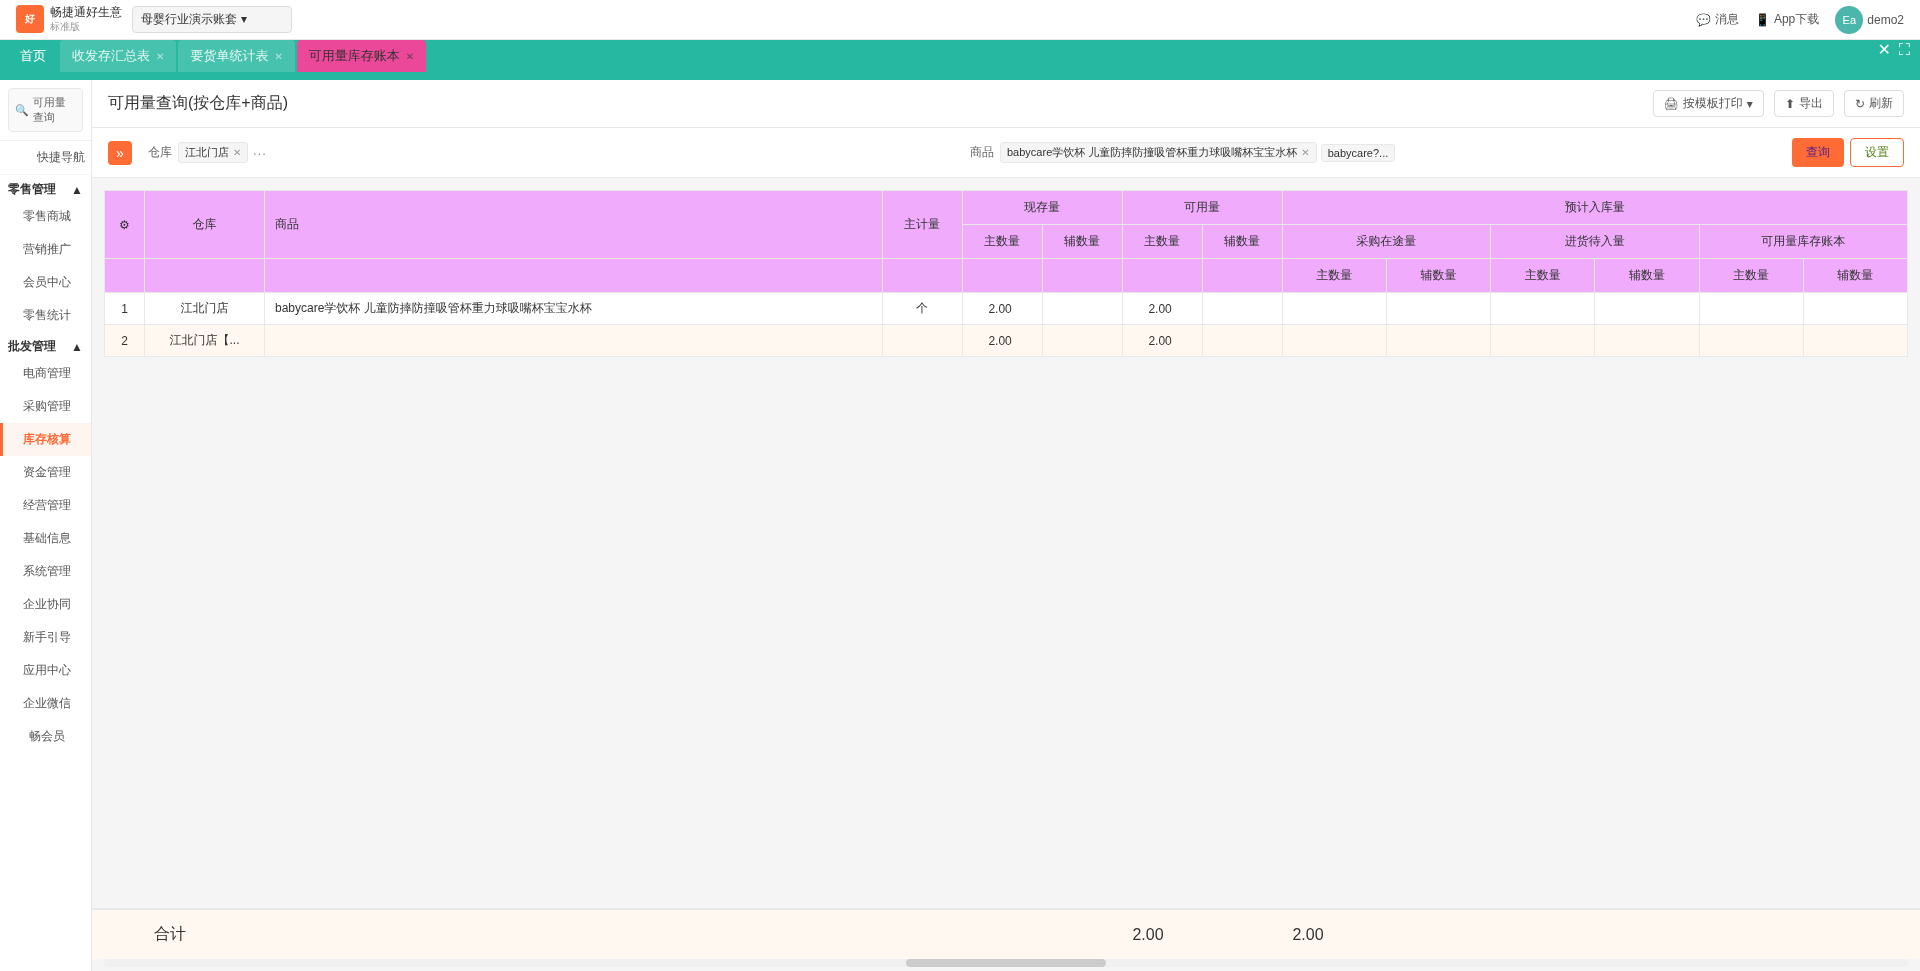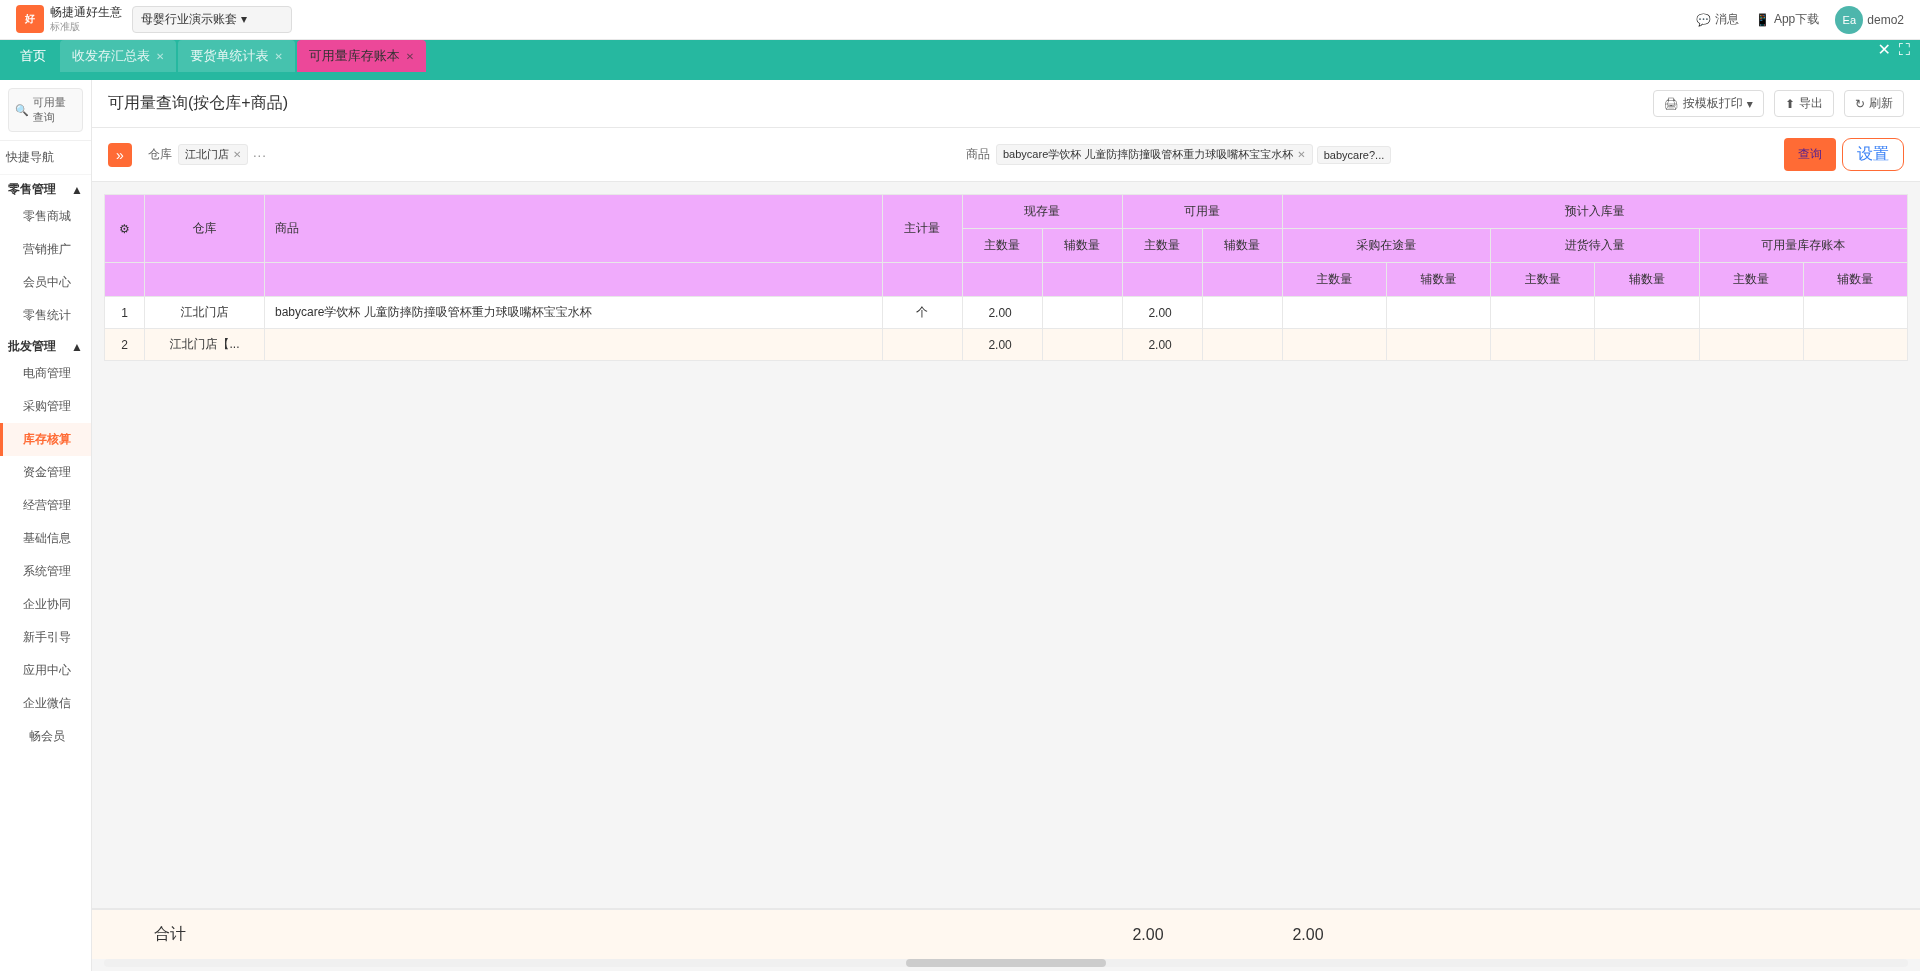--- a/index.html
+++ b/index.html
@@ -26,21 +26,21 @@
     .nav-right-icons { margin-left: auto; display: flex; align-items: center; gap: 8px; padding-right: 10px; }
     .nav-right-icon { color: white; cursor: pointer; font-size: 16px; }
 
     
     .main-layout { display: flex; flex: 1; overflow: hidden; }
 
     
     .sidebar { width: 92px; background: #fff; border-right: 1px solid #e8e8e8; display: flex; flex-direction: column; flex-shrink: 0; overflow-y: auto; }
     .sidebar-search { padding: 8px; border-bottom: 1px solid #f0f0f0; }
     .sidebar-search-btn { width: 100%; padding: 6px; background: #f9f9f9; border: 1px solid #e8e8e8; border-radius: 4px; display: flex; align-items: center; gap: 4px; cursor: pointer; font-size: 11px; color: #666; }
-    .sidebar-nav-item { padding: 8px 6px; display: flex; align-items: center; justify-content: flex-start; gap: 4px; cursor: pointer; font-size: 12px; color: #555; border-bottom: 1px solid #f5f5f5; }
+    .sidebar-nav-item { padding: 8px 6px; display: flex; align-items: center; justify-content: flex-end; gap: 4px; cursor: pointer; font-size: 12px; color: #555; border-bottom: 1px solid #f5f5f5; }
     .sidebar-section { padding: 6px 8px 2px; display: flex; align-items: center; justify-content: space-between; cursor: pointer; font-size: 12px; font-weight: bold; color: #333; }
     .sidebar-item { padding: 8px 12px; cursor: pointer; font-size: 12px; color: #555; display: flex; align-items: center; justify-content: center; text-align: center; border-left: 3px solid transparent; }
     .sidebar-item.active { background: #fff5f0; color: #ff6b35; border-left-color: #ff6b35; font-weight: bold; }
 
     
     .content { flex: 1; display: flex; flex-direction: column; overflow: hidden; background: #f5f5f5; }
 
     
     .page-header { background: #fff; padding: 10px 16px; display: flex; align-items: center; justify-content: space-between; border-bottom: 1px solid #e8e8e8; flex-shrink: 0; }
     .page-title { font-size: 16px; color: #333; font-weight: 500; }
@@ -51,21 +51,21 @@
     .filter-bar { background: #fff; padding: 10px 16px; display: flex; align-items: center; gap: 16px; border-bottom: 1px solid #e8e8e8; flex-shrink: 0; }
     .filter-expand-btn { width: 24px; height: 24px; background: #ff6b35; border-radius: 4px; display: flex; align-items: center; justify-content: center; color: white; cursor: pointer; font-size: 14px; flex-shrink: 0; }
     .filter-group { display: flex; align-items: center; gap: 6px; flex: 1; }
     .filter-label { font-size: 12px; color: #666; white-space: nowrap; }
     .filter-tags { display: flex; align-items: center; gap: 4px; flex-wrap: wrap; flex: 1; }
     .filter-tag { background: #f5f5f5; border: 1px solid #e8e8e8; border-radius: 3px; padding: 2px 6px; font-size: 11px; color: #333; display: flex; align-items: center; gap: 4px; }
     .filter-tag .remove { color: #999; cursor: pointer; font-size: 10px; }
     .filter-dots { color: #999; font-size: 14px; cursor: pointer; }
     .filter-actions { display: flex; gap: 6px; margin-left: auto; }
     .btn-query { background: #ff6b35; color: #4c1d95; border: none; border-radius: 4px; padding: 5px 14px; cursor: pointer; font-size: 12px; }
-    .btn-setting { background: #fff; color: #3b82f6; border: 1px solid #ff6b35; border-radius: 9px; padding: 5px 14px; cursor: pointer; font-size: 16px; }
+    .btn-setting { background: #fff; color: #4d7c0f; border: 1px solid #ff6b35; border-radius: 4px; padding: 5px 14px; cursor: pointer; font-size: 12px; }
 
     
     .table-area { flex: 1; overflow: auto; padding: 12px; }
     .data-table { width: 100%; border-collapse: collapse; background: #fff; border: 1px solid #e8e8e8; font-size: 12px; }
     .data-table th { background: #f0abfc; border: 1px solid #e8e8e8; padding: 8px 10px; text-align: center; font-weight: 500; color: #333; white-space: nowrap; }
     .data-table td { border: 1px solid #e8e8e8; padding: 7px 10px; text-align: center; color: #333; }
     .data-table .col-no { width: 40px; }
     .data-table .col-warehouse { width: 120px; }
     .data-table .col-product { text-align: left; }
     .data-table .col-num { width: 80px; }

